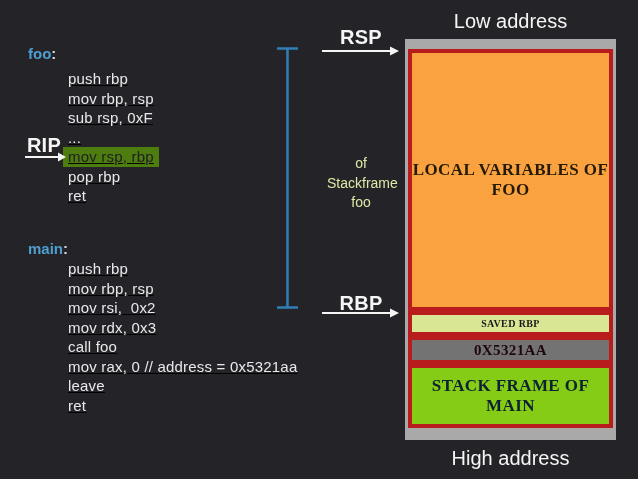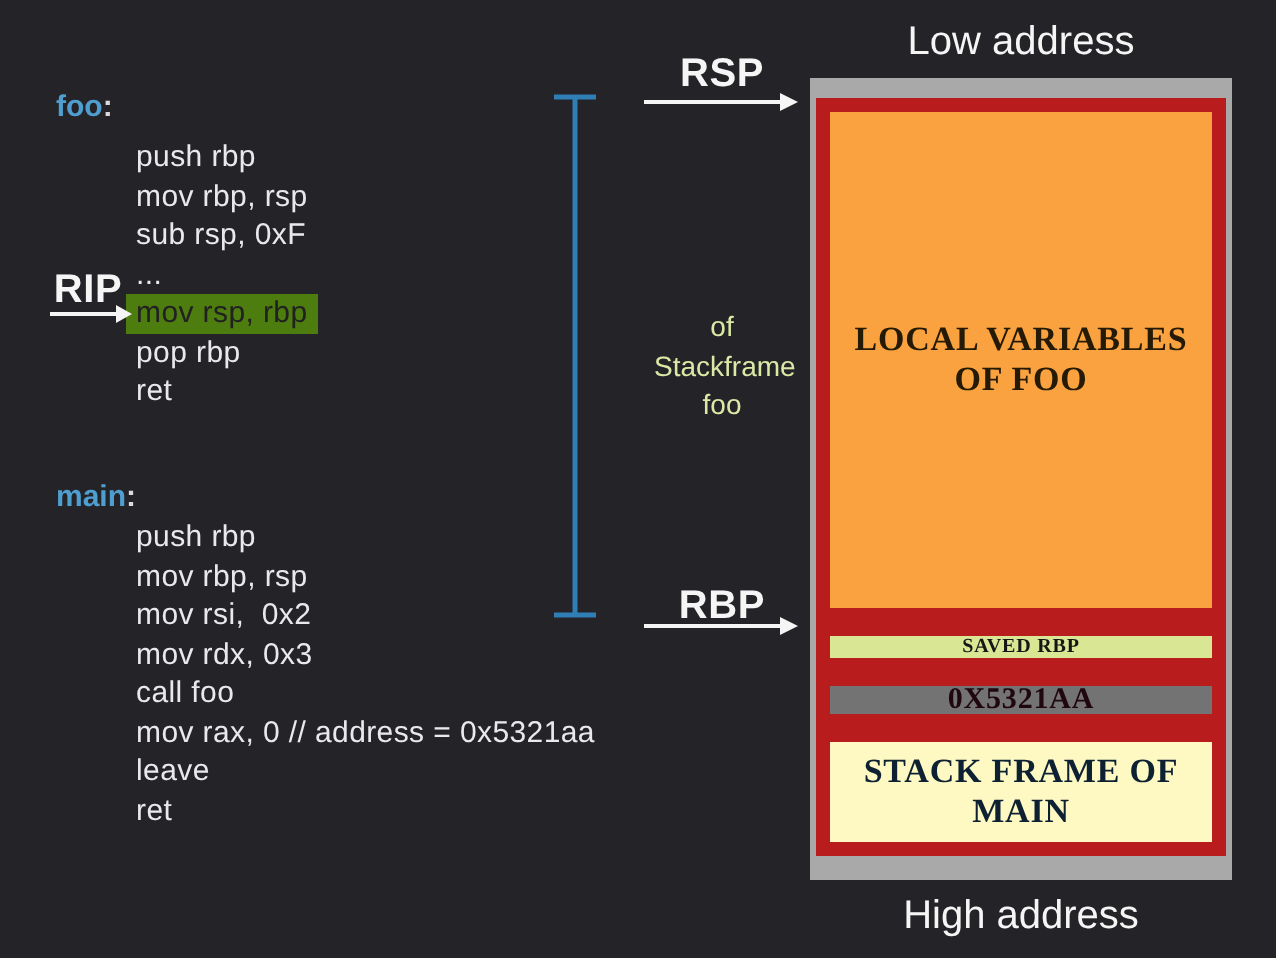--- a/index.html
+++ b/index.html
@@ -6,21 +6,21 @@
   .canvas{
     position:relative;width:638px;height:479px;overflow:hidden;
     background:#242428;
     font-family:"Liberation Sans",sans-serif;
     -webkit-font-smoothing:antialiased;
   }
   
   .fn-label{position:absolute;left:28px;font-size:15px;font-weight:600;}
   .fn-name{color:#4e9fd0;}
   .fn-colon{color:#d9d9de;}
-  .code-lines{position:absolute;left:68px;}
+  .code-lines{position:absolute;left:68px;text-decoration:underline;}
   .code-line{
     width:max-content;height:19.5px;display:flex;align-items:center;
     font-size:15px;color:#e9e9ec;white-space:pre;letter-spacing:0.2px;
   }
   .code-line.highlight{
     background:#4d7c0f;color:#212121;padding:0 5px;margin-left:-5px;
   }
   #foo-label{top:45px;}
   #foo-lines{top:69px;}
   #main-label{top:240px;}
@@ -38,21 +38,21 @@
     position:absolute;left:327px;top:154px;width:68px;text-align:center;
     color:#dce9a6;font-size:14px;line-height:19.5px;
   }
   
   .stack-container{
     position:absolute;left:405px;top:39px;width:211px;height:401px;
     background:#a9a9a9;box-sizing:border-box;
     padding:10px 3px 12px 3px;display:flex;flex-direction:column;
   }
   .stack-block{
-    box-sizing:border-box;border:7px solid #b91c1c;
+    box-sizing:border-box;border:4px solid #b91c1c;
     display:flex;align-items:center;justify-content:center;
     font-family:"Liberation Serif",serif;font-weight:bold;
     letter-spacing:0.4px;text-align:center;
   }
   .h-local{height:262px;font-size:17px;}
   .h-saved{height:25px;font-size:10px;}
   .h-ret{height:28px;font-size:15px;}
   .h-main{height:64px;font-size:17px;}
   .addr-label{
     position:absolute;left:405px;width:211px;text-align:center;
@@ -107,21 +107,21 @@
   <div class="stack-container">
     <div class="stack-block h-local" style="background: rgb(249, 162, 63); color: rgb(36, 26, 5);">
       <span>LOCAL VARIABLES OF FOO</span>
     </div>
     <div class="stack-block h-saved" style="background: rgb(217, 231, 149); color: rgb(22, 22, 22);">
       <span>SAVED RBP</span>
     </div>
     <div class="stack-block h-ret" style="background: #737373; color: rgb(32, 6, 14);">
       <span>0X5321AA</span>
     </div>
-    <div class="stack-block h-main" style="background: #fef9c3; color: rgb(13, 33, 51);">
+    <div class="stack-block h-main" style="background: #84cc16; color: rgb(13, 33, 51);">
       <span>STACK FRAME OF MAIN</span>
     </div>
   </div>
 
   <svg class="overlay" width="638" height="479" viewBox="0 0 638 479">
 
     <g>
       <line x1="25" y1="157" x2="58" y2="157" stroke="#f5f5f5" stroke-width="2"></line>
       <polygon points="58,152.5 58,161.5 66,157" fill="#f5f5f5"></polygon>
     </g>

